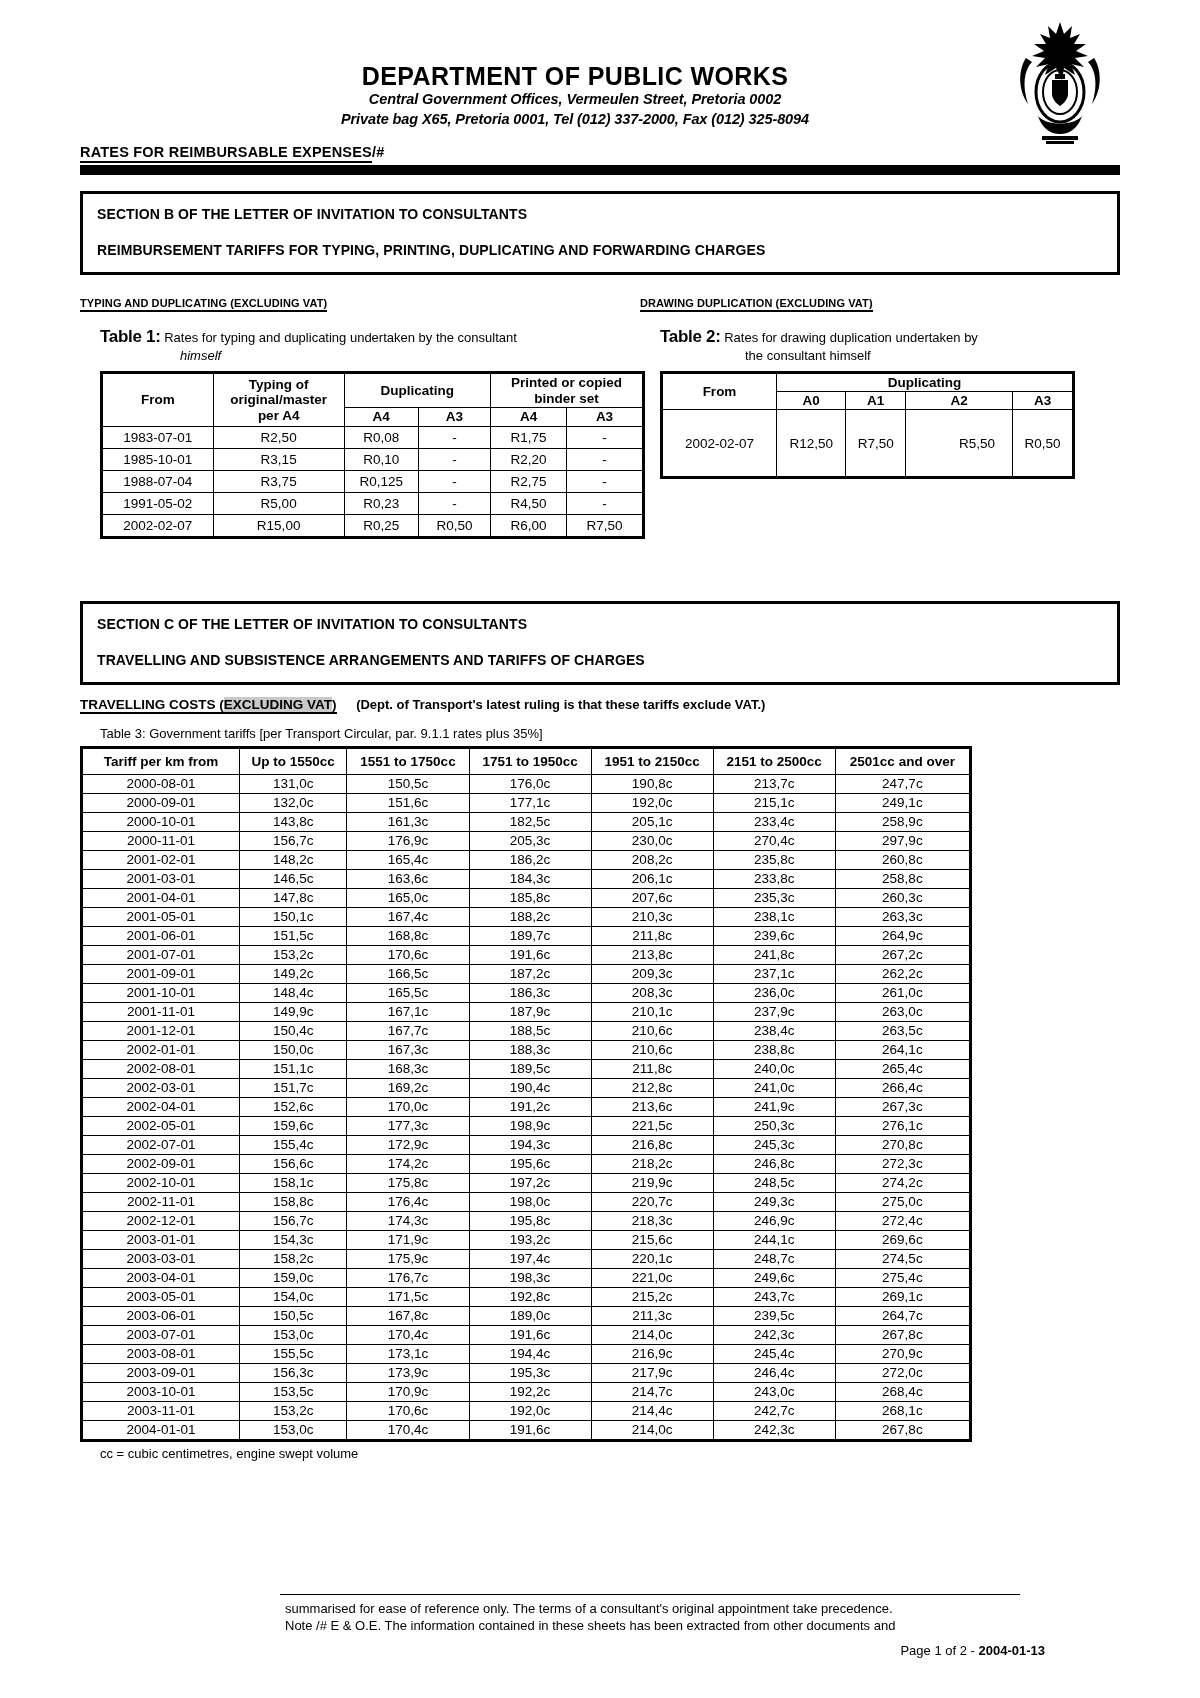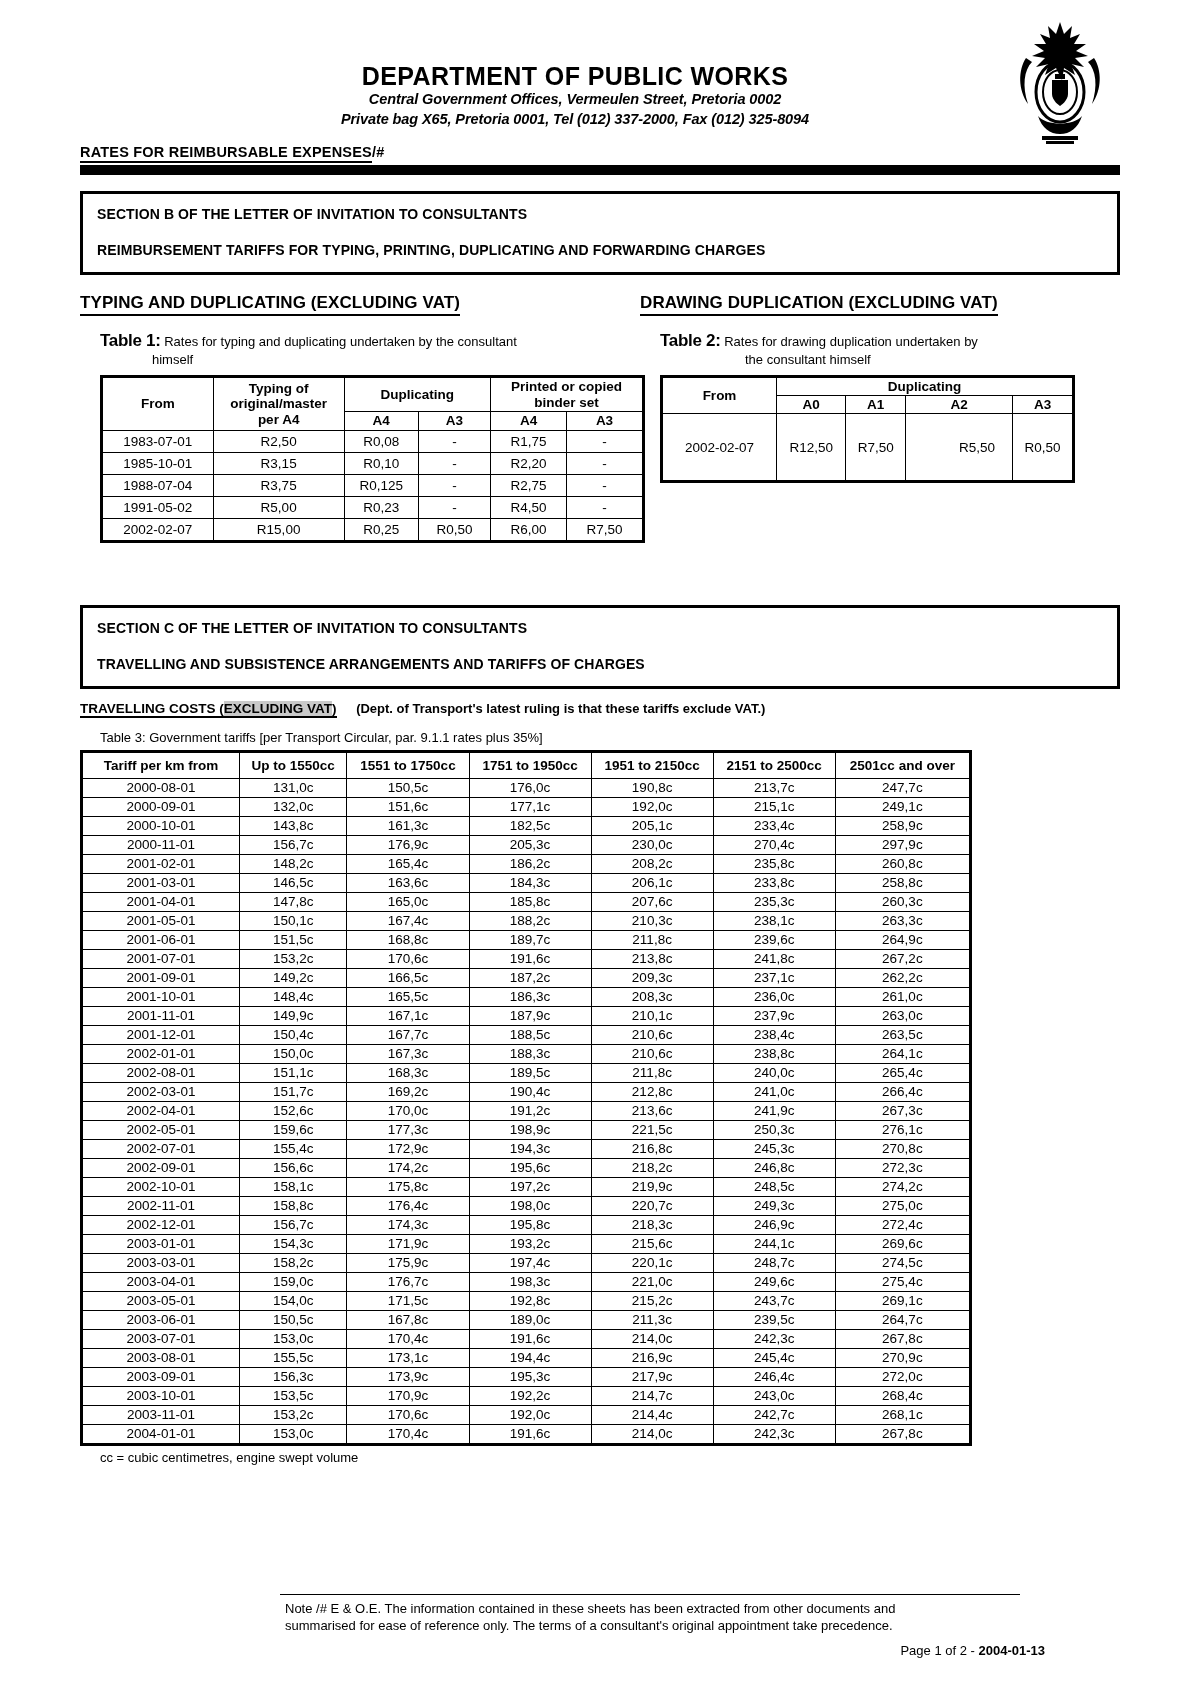--- a/index.html
+++ b/index.html
@@ -95,41 +95,41 @@
   
   .cols {
     display: flex;
     margin: 18px 80px 0 80px;
     gap: 0;
   }
   .col-left { width: 560px; }
   .col-right { width: 460px; margin-left: 0px; }
 
   .sub-head {
-    font-size: 17px;
+    font-size: 11px;
     font-weight: bold;
     display: inline-block;
     border-bottom: 2px solid #000;
     letter-spacing: 0.1px;
     padding-bottom: 1px;
   }
   .table-caption {
     margin: 14px 0 6px 20px;
     font-size: 13px;
     line-height: 1.3;
   }
   .table-caption .tnum {
     font-size: 17px;
     font-weight: bold;
     letter-spacing: -0.3px;
   }
   .table-caption .ttext {
     font-size: 13px;
   }
-  .cap-indent { display:block; margin-left: 52px; }
+  .cap-indent { display:block; margin-left: 80px; font-style: italic; }
   .cap-indent2 { display:block; margin-left: 85px; }
 
   
   table.grid {
     border-collapse: collapse;
     font-size: 13px;
     background: #fff;
   }
   table.grid td, table.grid th {
     border: 1px solid #000;
@@ -718,19 +718,19 @@
           <td>267,8c</td>
         </tr>
       </tbody>
   </table>
 
   <div class="cc-note">cc = cubic centimetres, engine swept volume</div>
 
   <div class="footer">
     <div class="footer-rule"></div>
     <div class="footer-text">
+      <div>summarised for ease of reference only.  The terms of a consultant's original appointment take precedence.</div>
       <div>Note /# E &amp; O.E.  The information contained in these sheets has been extracted from other documents and</div>
-      <div>summarised for ease of reference only.  The terms of a consultant's original appointment take precedence.</div>
     </div>
     <div class="footer-page"><span>Page 1 of 2 - </span><b>2004-01-13</b></div>
   </div>
 
 </div>
 
 </body></html>

